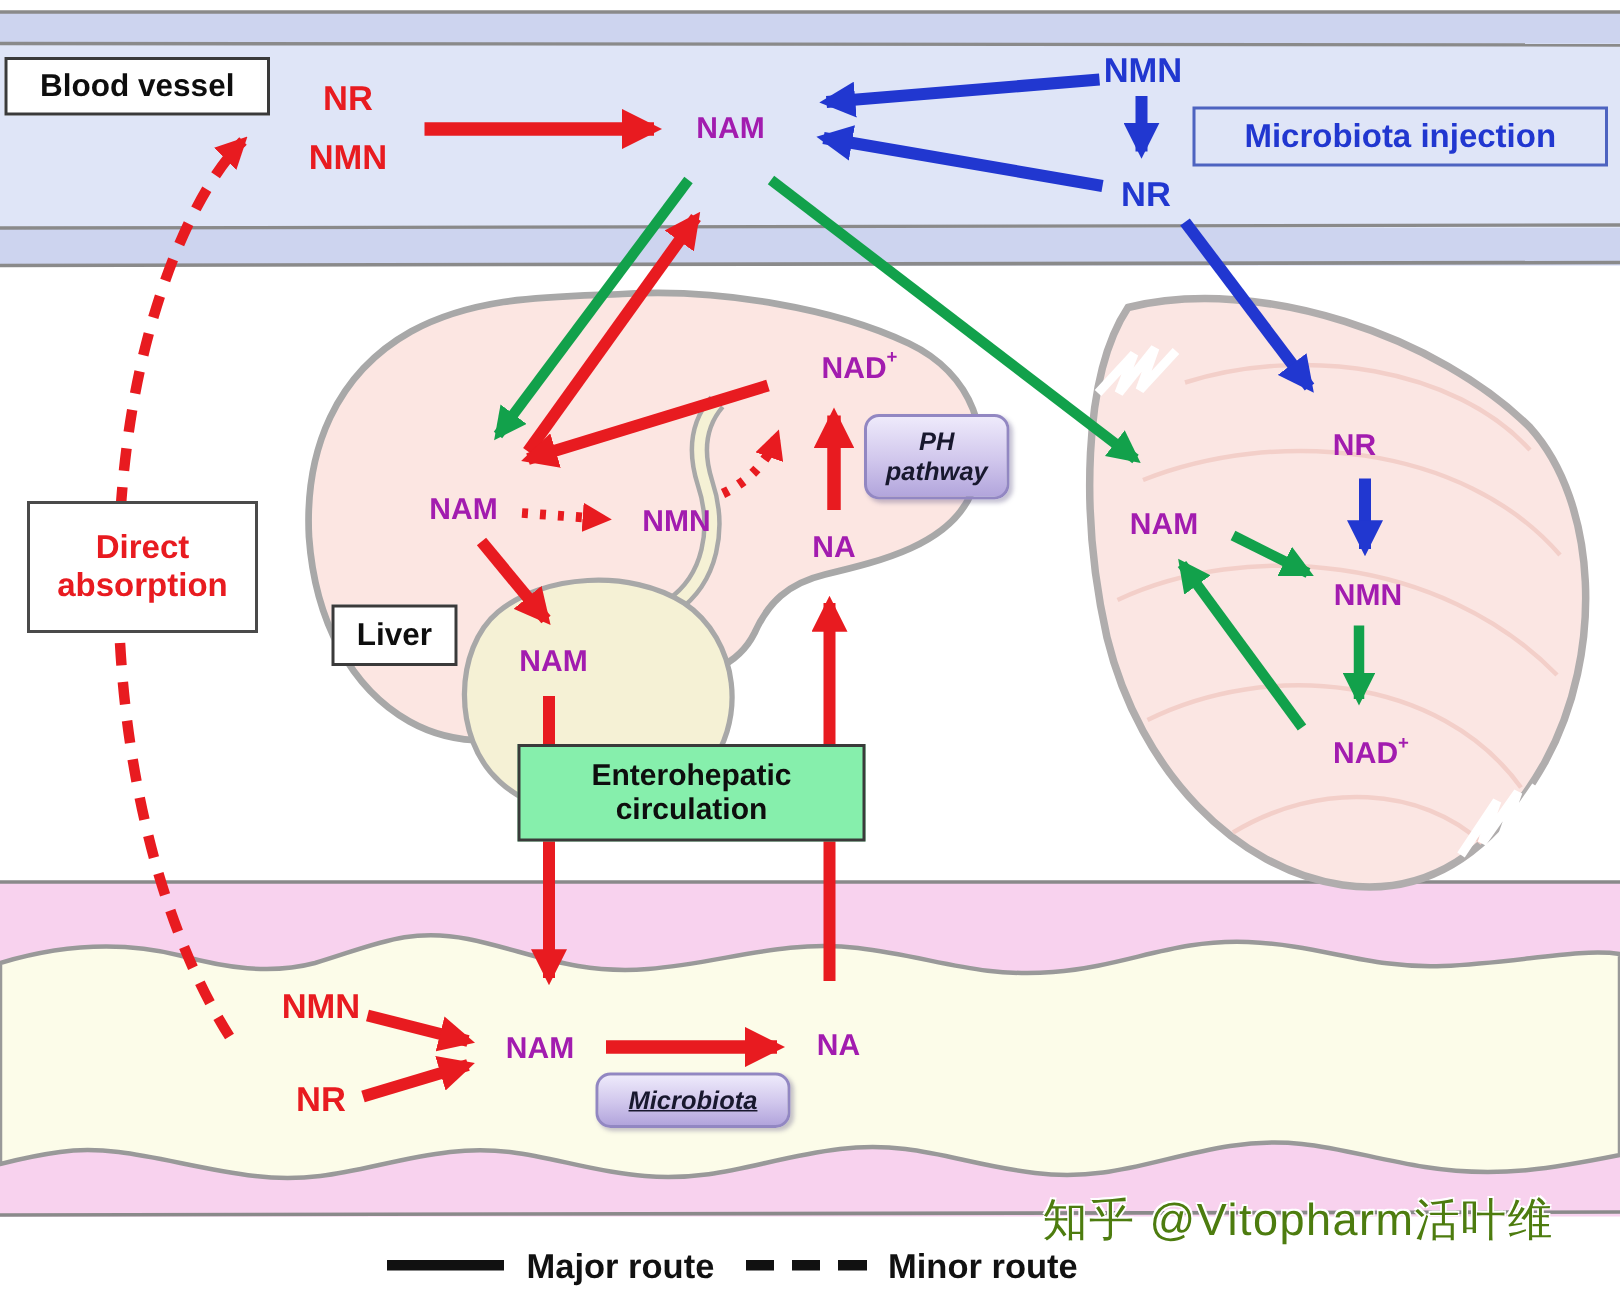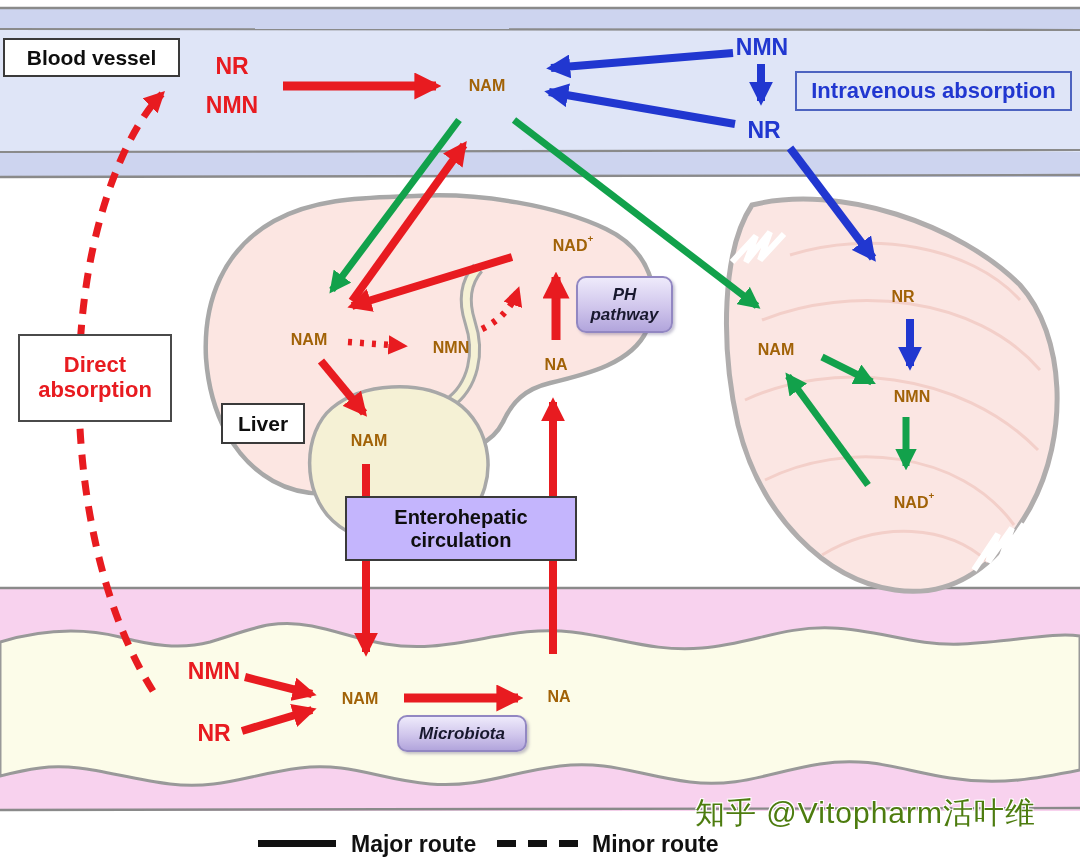--- a/index.html
+++ b/index.html
@@ -1,30 +1,30 @@
 <!DOCTYPE html>
 <html><head>
 <meta charset="utf-8">
 <style>
   html,body{margin:0;padding:0;background:#ffffff;}
   #stage{position:relative;width:1080px;height:860px;overflow:hidden;background:#ffffff;
          font-family:"Liberation Sans","DejaVu Sans",sans-serif;}
   #shapes{position:absolute;left:0;top:0;width:1080px;height:860px;}
-  .lbl{position:absolute;transform:translate(-50%,-50%);font-weight:bold;font-size:16px;
-       color:#a16207;white-space:nowrap;line-height:1;}
+  .lbl{position:absolute;transform:translate(-50%,-50%);font-weight:bold;font-size:20px;
+       color:#a21caf;white-space:nowrap;line-height:1;}
   .lbl.red{color:#e81b20;font-size:23px;}
   .lbl.blue{color:#2137d0;font-size:23px;}
   .lbl sup{font-size:62%;position:relative;top:-2px;font-weight:bold;}
   .box{position:absolute;background:#ffffff;border:2px solid #3a3a3a;display:flex;
        align-items:center;justify-content:center;text-align:center;font-weight:bold;
        font-size:21px;color:#0e0e0e;line-height:1.12;box-sizing:border-box;}
   .box.redline{border-color:#e81b20;color:#e81b20;font-size:22px;}
   .box.redtext{color:#e81b20;font-size:22px;}
   .box.bluebox{border:2px solid #4d63c0;color:#2137d0;background:transparent;font-size:22px;}
-  .box.greenbox{background:#c4b5fd;border:2px solid #3a3a3a;font-size:20px;}
+  .box.greenbox{background:#86efac;border:2px solid #3a3a3a;font-size:20px;}
   .purple{position:absolute;background:linear-gradient(180deg,#eeeafb 0%,#d0c6ec 55%,#b2a5dc 100%);
           border:2px solid #9287c2;border-radius:10px;display:flex;align-items:center;
           justify-content:center;text-align:center;font-weight:bold;font-style:italic;
           font-size:17px;color:#18182e;line-height:1.15;box-sizing:border-box;
           box-shadow:2px 2px 3px rgba(90,80,130,.35);}
   .legend-text{position:absolute;font-weight:bold;font-size:23px;color:#111;white-space:nowrap;}
   .legend-solid{position:absolute;height:7px;background:#111;}
   .legend-dashed{position:absolute;height:7px;
        background:repeating-linear-gradient(90deg,#111 0 19px,transparent 19px 31px);}
   .watermark{position:absolute;font-size:30px;color:#4d7c0f;letter-spacing:1px;white-space:nowrap;
@@ -138,36 +138,36 @@
       <line x1="761" y1="64" x2="761" y2="101" stroke="#2137d0" stroke-width="8" marker-end="url(#ab)"></line>
       <line x1="790" y1="148" x2="873" y2="258" stroke="#2137d0" stroke-width="8" marker-end="url(#ab)"></line>
       <line x1="910" y1="319" x2="910" y2="366" stroke="#2137d0" stroke-width="8" marker-end="url(#ab)"></line>
     </g>
   </svg>
 
   <div class="box" style="left:3px;top:38px;width:177px;height:39px;align-items:center;">
     <span>Blood vessel</span>
   </div>
   <div class="box bluebox" style="left:795px;top:71px;width:277px;height:40px;">
-    <span>Intravenous absorption</span>
+    <span>Microbiota injection</span>
   </div>
   <div class="box" style="left:221px;top:403px;width:84px;height:41px;">
     <span>Liver</span>
   </div>
   <div class="box greenbox" style="left:345px;top:496px;width:232px;height:65px;padding:0 18px;">
     <span>Enterohepatic circulation</span>
   </div>
   <div class="box redtext" style="left:18px;top:334px;width:154px;height:88px;border-color:#4a4a4a;">
     <span>Direct absorption</span>
   </div>
 
   <div class="purple" style="left:576px;top:276px;width:97px;height:57px;text-align:center;">
     <span style="display:block;width:70px;">PH pathway</span>
   </div>
-  <div class="purple" style="left:397px;top:715px;width:130px;height:37px;">
+  <div class="purple" style="left:397px;top:715px;width:130px;height:37px;text-decoration:underline;">
     <span>Microbiota</span>
   </div>
 
   <div class="lbl red" style="left:232px;top:66px;">NR</div>
   <div class="lbl red" style="left:232px;top:105px;">NMN</div>
   <div class="lbl" style="left:487px;top:86px;">NAM</div>
   <div class="lbl blue" style="left:762px;top:47px;">NMN</div>
   <div class="lbl blue" style="left:764px;top:130px;">NR</div>
 
   <div class="lbl" style="left:309px;top:340px;">NAM</div>

